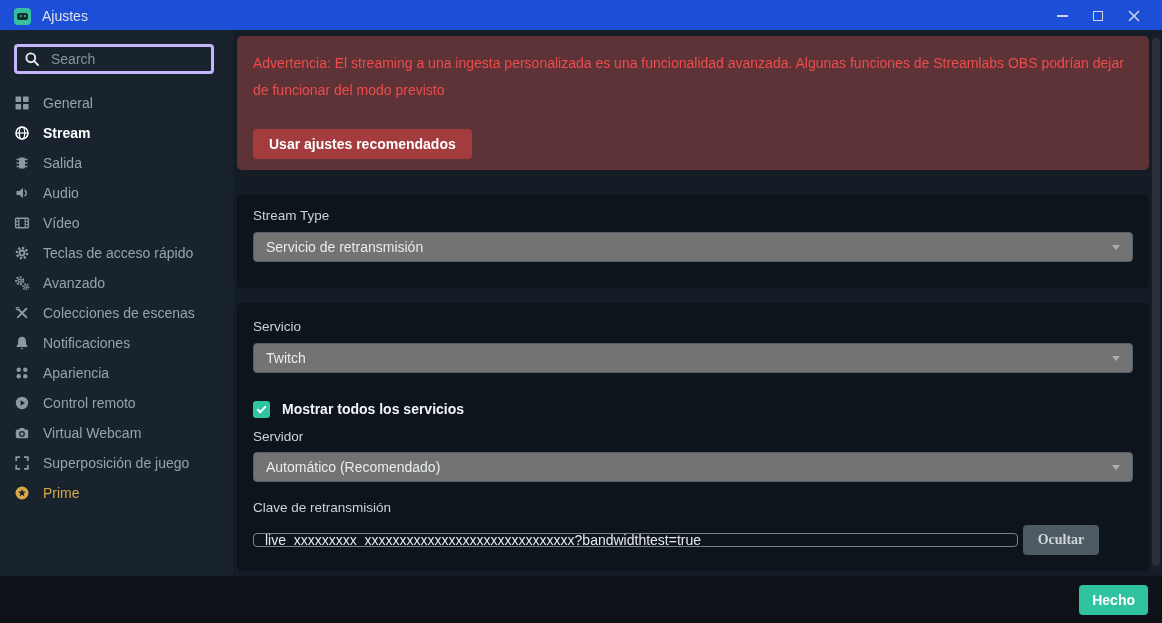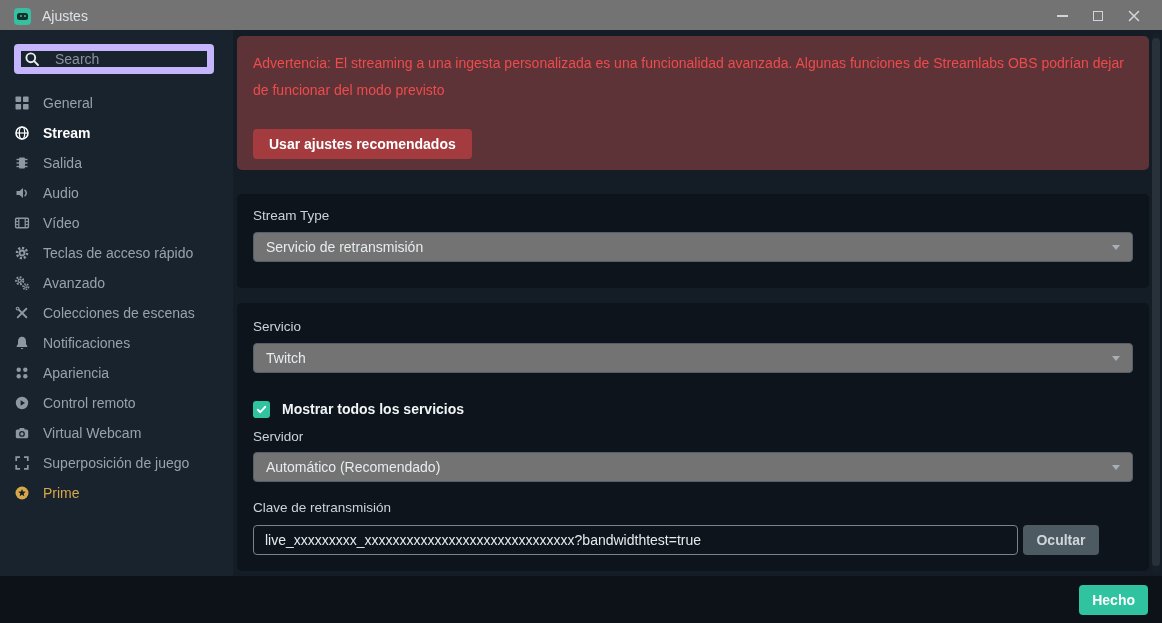--- a/index.html
+++ b/index.html
@@ -7,21 +7,21 @@
   body {
     font-family:"Liberation Sans", sans-serif;
     background:#0c1217;
     color:#e6eaed;
     position:relative;
     font-size:14px;
   }
   
   .titlebar {
     position:absolute; top:0; left:0; right:0; height:30px;
-    background:#737373; display:flex; align-items:center; padding:16px 14px;
+    background:#1d4ed8; display:flex; align-items:center; padding:16px 14px;
   }
   .appicon {
     width:17px; height:17px; border-radius:4px; background:#36bfa0;
     margin-right:11px; position:relative; flex:none;
   }
   .appicon .face {
     position:absolute; left:3px; top:5px; width:11px; height:7px;
     background:#123029; border-radius:2.5px;
   }
   .appicon .face:before, .appicon .face:after {
@@ -35,21 +35,21 @@
   .win-btn { width:28px; height:24px; display:flex; align-items:center; justify-content:center; cursor:pointer; }
   .min-glyph { width:11px; height:2px; background:#cfd5da; }
   .max-glyph { width:10px; height:10px; border:1.6px solid #cfd5da; }
   
   .sidebar {
     position:absolute; top:30px; left:0; width:233px; bottom:47px;
     background:#18232e;
   }
   .searchbox { position:relative; margin:14px; height:30px; }
   .searchbox input {
-    width:200px; height:30px; background:#18232e; border:7px solid #c4b5fd;
+    width:200px; height:30px; background:#18232e; border:3px solid #c4b5fd;
     border-radius:4px; color:#dfe4e8; font-family:"Liberation Sans",sans-serif;
     font-size:14px; padding:0 10px 0 34px; outline:none;
   }
   .searchbox input::placeholder { color:#8a949e; }
   .searchbox .icon { position:absolute; left:10px; top:7px; }
   .nav { margin-top:12px; }
   .nav-item {
     height:30px; display:flex; align-items:center; padding:0 14px;
     color:#98a2ac; cursor:pointer;
   }
@@ -95,28 +95,28 @@
   .check-row { display:flex; align-items:center; height:18px; margin-bottom:11px; cursor:pointer; }
   .checkbox {
     width:17px; height:17px; border-radius:3px; background:#2fc3a0;
     margin-right:12px; display:flex; align-items:center; justify-content:center; flex:none;
   }
   .check-label { color:#f2f5f7; font-weight:bold; font-size:14px; }
   .label-mb7 { margin-bottom:7px; }
   .label-mb9 { margin-bottom:9px; }
   .key-row { display:flex; align-items:center; padding-right:34px; }
   .key-row input {
-    flex:1; height:30px; background:#0d141b; border:1px solid #7a838c;
+    flex:1; height:14px; background:#0d141b; border:1px solid #7a838c;
     border-radius:4px; color:#e6eaed; font-size:14px; padding:0 11px;
     font-family:"Liberation Sans",sans-serif; outline:none;
   }
   .hide-btn {
     width:76px; height:30px; margin-left:5px; background:#4d5a62; color:#cfd6db;
     font-weight:bold; font-size:14px; border:none; border-radius:4px; cursor:pointer;
-    font-family:Liberation Sans, sans-serif; flex:none;
+    font-family:Liberation Serif, serif; flex:none;
   }
   
   .scrollbar-track {
     position:absolute; top:2px; bottom:2px; right:2px; width:8px;
     background:#161e27; border-radius:4px;
   }
   .scrollbar-thumb {
     position:absolute; top:6px; bottom:8px; left:0; width:8px;
     background:#28303a; border-radius:4px;
   }

